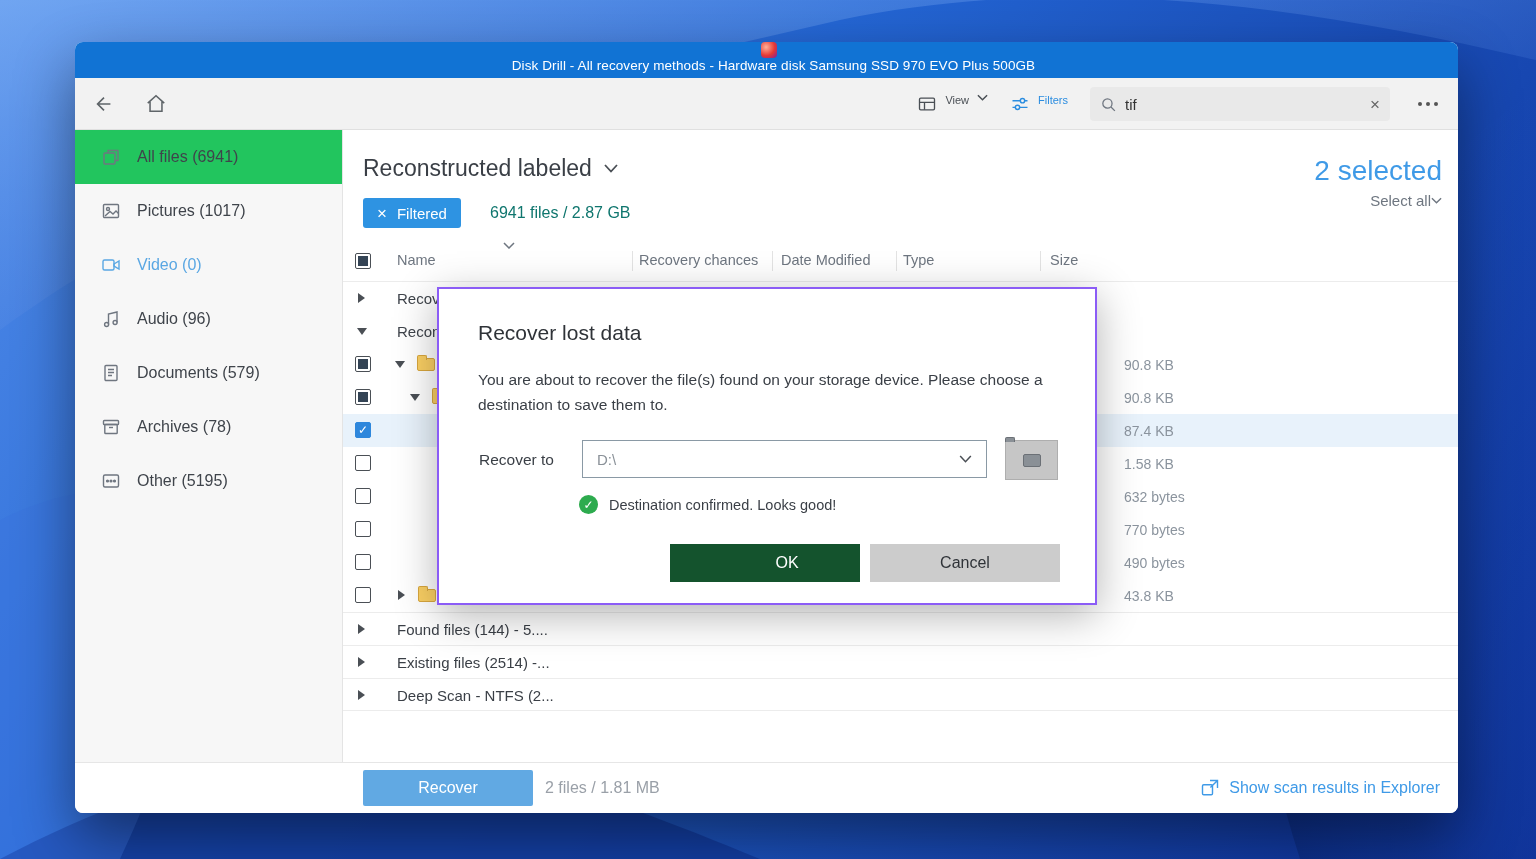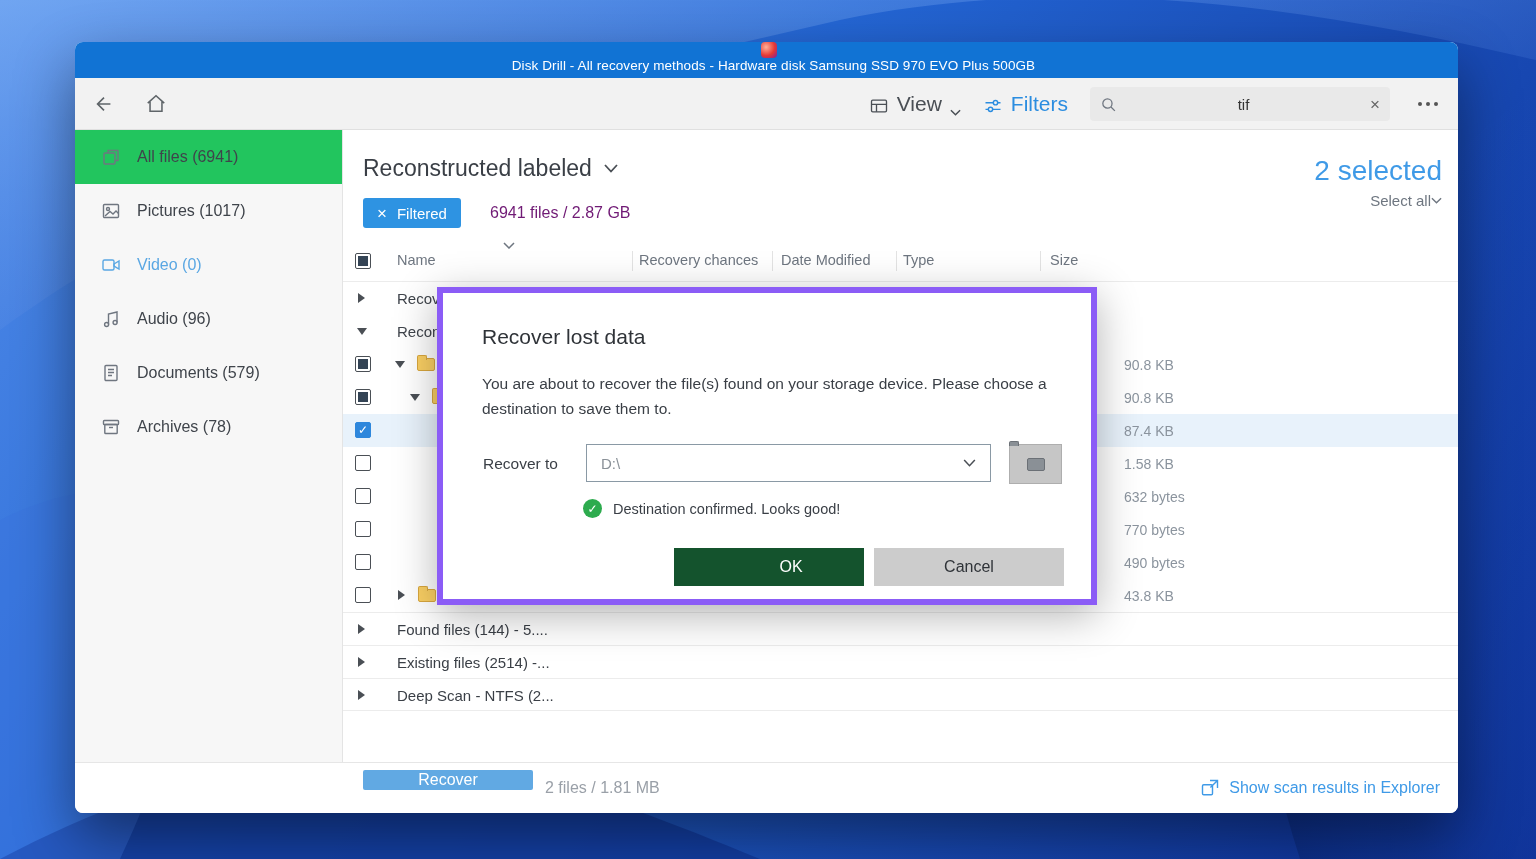--- a/index.html
+++ b/index.html
@@ -25,44 +25,44 @@
   .t-spacer { flex:1; }
   .wctl { width:46px; height:36px; display:flex; align-items:center; justify-content:center; color:#fff; font-size:16px; cursor:pointer; }
   .max-box { width:11px; height:11px; border:1.2px solid #fff; border-radius:2px; }
 
   
   .toolbar { height:52px; background:#f2f2f2; border-bottom:1px solid #e0e0e0; position:relative; display:flex; align-items:center; }
   .nav-btn { width:34px; height:34px; display:flex; align-items:center; justify-content:center; color:#5f6569; cursor:pointer; }
   .nav-btn:first-child { margin-left:12px; }
   .home-btn { margin-left:18px; }
   .tool-right { position:absolute; right:14px; top:0; height:52px; display:flex; align-items:center; gap:22px; }
-  .view-btn, .filters-btn { display:flex; align-items:flex-end; gap:8px; font-size:21px; cursor:pointer; }
+  .view-btn, .filters-btn { display:flex; align-items:flex-start; gap:8px; font-size:11px; cursor:pointer; }
   .view-btn { color:#4a4f55; }
   .filters-btn { color:#2b8de0; }
   .searchbox { width:300px; height:34px; background:#e9e9e9; border-radius:4px; display:flex; align-items:center; padding:0 10px; gap:8px; }
-  .searchbox input { flex:1; border:none; outline:none; background:transparent; font-size:15px; color:#333; font-family:"Liberation Sans",sans-serif;text-align:center; }
+  .searchbox input { flex:1; border:none; outline:none; background:transparent; font-size:15px; color:#333; font-family:"Liberation Sans",sans-serif; }
   .clear-x { color:#666; font-size:17px; cursor:pointer; line-height:1; }
   .more-btn { display:flex; gap:4px; padding:8px 6px; cursor:pointer; }
   .more-btn i { width:4px; height:4px; border-radius:50%; background:#555; }
 
   
   .sidebar { position:absolute; left:0; top:88px; width:268px; bottom:51px; background:#f7f7f7; border-right:1px solid #e4e4e4; }
   .side-item { height:54px; display:flex; align-items:center; padding-left:26px; gap:16px; font-size:16px; color:#3f444b; cursor:pointer; }
   .side-item.selected { background:#22c55e; }
   .sicon { color:#6f7680; display:flex; }
   .side-item.video .sicon, .side-item.video .slabel { color:#5aa7e3; }
 
   
   .main { position:absolute; left:268px; top:88px; right:0; bottom:51px; background:#fff; }
   .h-title { position:absolute; left:20px; top:25px; font-size:23px; color:#3a3f46; display:flex; align-items:center; gap:12px; cursor:pointer; }
   .h-selected { position:absolute; right:16px; top:25px; font-size:28px; color:#3f9ae7; }
   .h-selectall { position:absolute; right:16px; top:62px; font-size:15px; color:#6e7680; display:flex; align-items:center; cursor:pointer; }
   .chip { position:absolute; left:20px; top:68px; height:30px; background:#2e93e2; color:#fff; border-radius:3px; display:flex; align-items:center; padding:0 14px; gap:10px; font-size:15px; cursor:pointer; }
   .chip .clear-x { color:#fff; }
-  .summary { position:absolute; left:147px; top:74px; color:#701a75; font-size:16px; }
+  .summary { position:absolute; left:147px; top:74px; color:#0f766e; font-size:16px; }
 
   .thead { position:absolute; top:110px; left:0; right:0; height:42px; border-bottom:1px solid #ececec; font-size:14.5px; color:#6e7680;text-align:center; }
   .hcell { position:absolute; top:12px; cursor:pointer; }
   .vsep { position:absolute; top:11px; width:1px; height:20px; background:#e3e3e3; }
   .sortch { position:absolute; left:160px; top:2px; color:#6e7680; }
 
   .rows { position:absolute; top:152px; left:0; right:0; }
   .row { position:relative; height:33px; font-size:15px; color:#3f444b; }
   .row.hl { background:#e8f2fb; }
   .grow { position:relative; height:33px; font-size:15px; color:#3a3f46; border-top:1px solid #ececec; cursor:pointer; }
@@ -81,27 +81,27 @@
   .folder::before { content:""; position:absolute; left:-1px; top:-4px; width:8px; height:4px; background:#fbd064; border:1px solid #d9a73e; border-bottom:none; border-radius:2px 2px 0 0; }
   .folder.gray { background:#8a9096; border-color:#6b7076; }
   .folder.gray::before { background:#8a9096; border-color:#6b7076; }
 
   .fname { position:absolute; left:54px; top:8px; white-space:nowrap; }
   .gname { position:absolute; left:54px; top:8px; white-space:nowrap; }
   .fsize { position:absolute; left:781px; top:9px; color:#8b949e; font-size:14px; }
 
   
   .footer { position:absolute; left:0; right:0; bottom:0; height:51px; background:#fff; border-top:1px solid #e6e6e6; }
-  .recover-btn { position:absolute; left:288px; top:7px; width:170px; height:20px; background:#61a9e3; color:#fff; font-size:16px; border:none; border-radius:2px; cursor:pointer; font-family:"Liberation Sans",sans-serif; }
+  .recover-btn { position:absolute; left:288px; top:7px; width:170px; height:36px; background:#61a9e3; color:#fff; font-size:16px; border:none; border-radius:2px; cursor:pointer; font-family:"Liberation Sans",sans-serif; }
   .fcount { position:absolute; left:470px; top:16px; color:#9aa0a8; font-size:16px; }
   .explorer-link { position:absolute; right:18px; top:15px; color:#3f9ae7; font-size:16px; display:flex; align-items:center; gap:9px; cursor:pointer; }
 
   
   .dialog { position:absolute; left:362px; top:245px; width:660px; height:318px; background:#fff;
-    border:6px solid #8b5cf6; box-shadow:0 10px 40px rgba(0,0,0,.30); z-index:50; }
+    border:2px solid #8b5cf6; box-shadow:0 10px 40px rgba(0,0,0,.30); z-index:50; }
   .d-title { position:absolute; left:39px; top:32px; font-size:21px; color:#2f3338; }
   .d-msg { position:absolute; left:39px; top:78px; width:592px; font-size:15.5px; color:#3a3f46; line-height:1.62; }
   .d-label { position:absolute; left:40px; top:162px; font-size:15.5px; color:#3a3f46; }
   .d-combo { position:absolute; left:143px; top:151px; width:405px; height:38px; border:1px solid #8a99a5; background:#fff;
     display:flex; align-items:center; padding:0 14px; font-size:15px; color:#8a9198; cursor:pointer; }
   .d-combo .dd-ch { margin-left:auto; color:#4a4f55; display:flex; }
   .d-browse { position:absolute; left:566px; top:151px; width:53px; height:40px; background:#c6c6c6; border:1px solid #aeaeae;
     display:flex; align-items:center; justify-content:center; cursor:pointer; }
   .d-browse .folder { position:static; }
   .d-confirm { position:absolute; left:140px; top:206px; display:flex; align-items:center; gap:11px; font-size:14.5px; color:#3a3f46; }
@@ -247,20 +247,31 @@
     <div class="side-item">
       <span class="sicon">
           <svg class="ic" width="20" height="20" viewBox="0 0 20 20" fill="none" stroke="currentColor" stroke-width="1.4">
             <rect x="2.5" y="3.5" width="15" height="4" rx="0.8"></rect>
             <rect x="3.8" y="7.5" width="12.4" height="9" rx="0.8"></rect>
             <path d="M8 10.5 H12"></path>
           </svg>
         </span>
       <span class="slabel">Archives (78)</span>
     </div>
+    <div class="side-item">
+      <span class="sicon">
+          <svg class="ic" width="20" height="20" viewBox="0 0 20 20" fill="none" stroke="currentColor" stroke-width="1.4">
+            <rect x="2.5" y="4" width="15" height="12" rx="1.5"></rect>
+            <circle cx="6.5" cy="10" r="0.9" fill="currentColor"></circle>
+            <circle cx="10" cy="10" r="0.9" fill="currentColor"></circle>
+            <circle cx="13.5" cy="10" r="0.9" fill="currentColor"></circle>
+          </svg>
+        </span>
+      <span class="slabel">Other (5195)</span>
+    </div>
   </div>
 
   <div class="main">
     <div class="h-title">
       <span>Reconstructed labeled</span>
       <svg class="ic" width="14" height="9" viewBox="0 0 14 9" fill="none" stroke="#4a4f55" stroke-width="1.8">
           <path d="M1 1 L7 7.5 L13 1"></path>
         </svg>
     </div>
     <div class="h-selected">2 selected</div>

